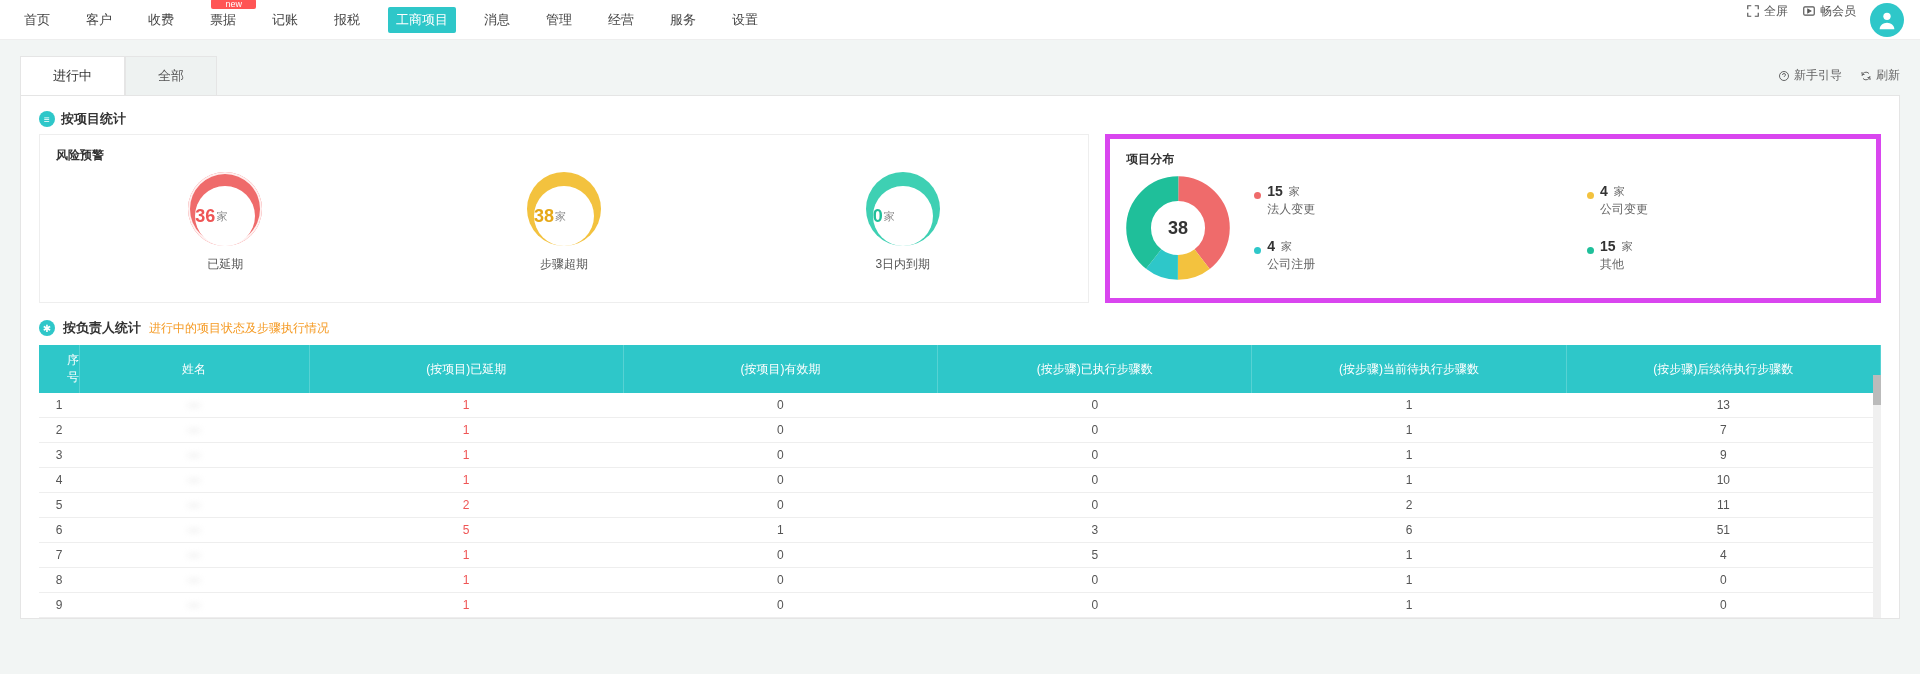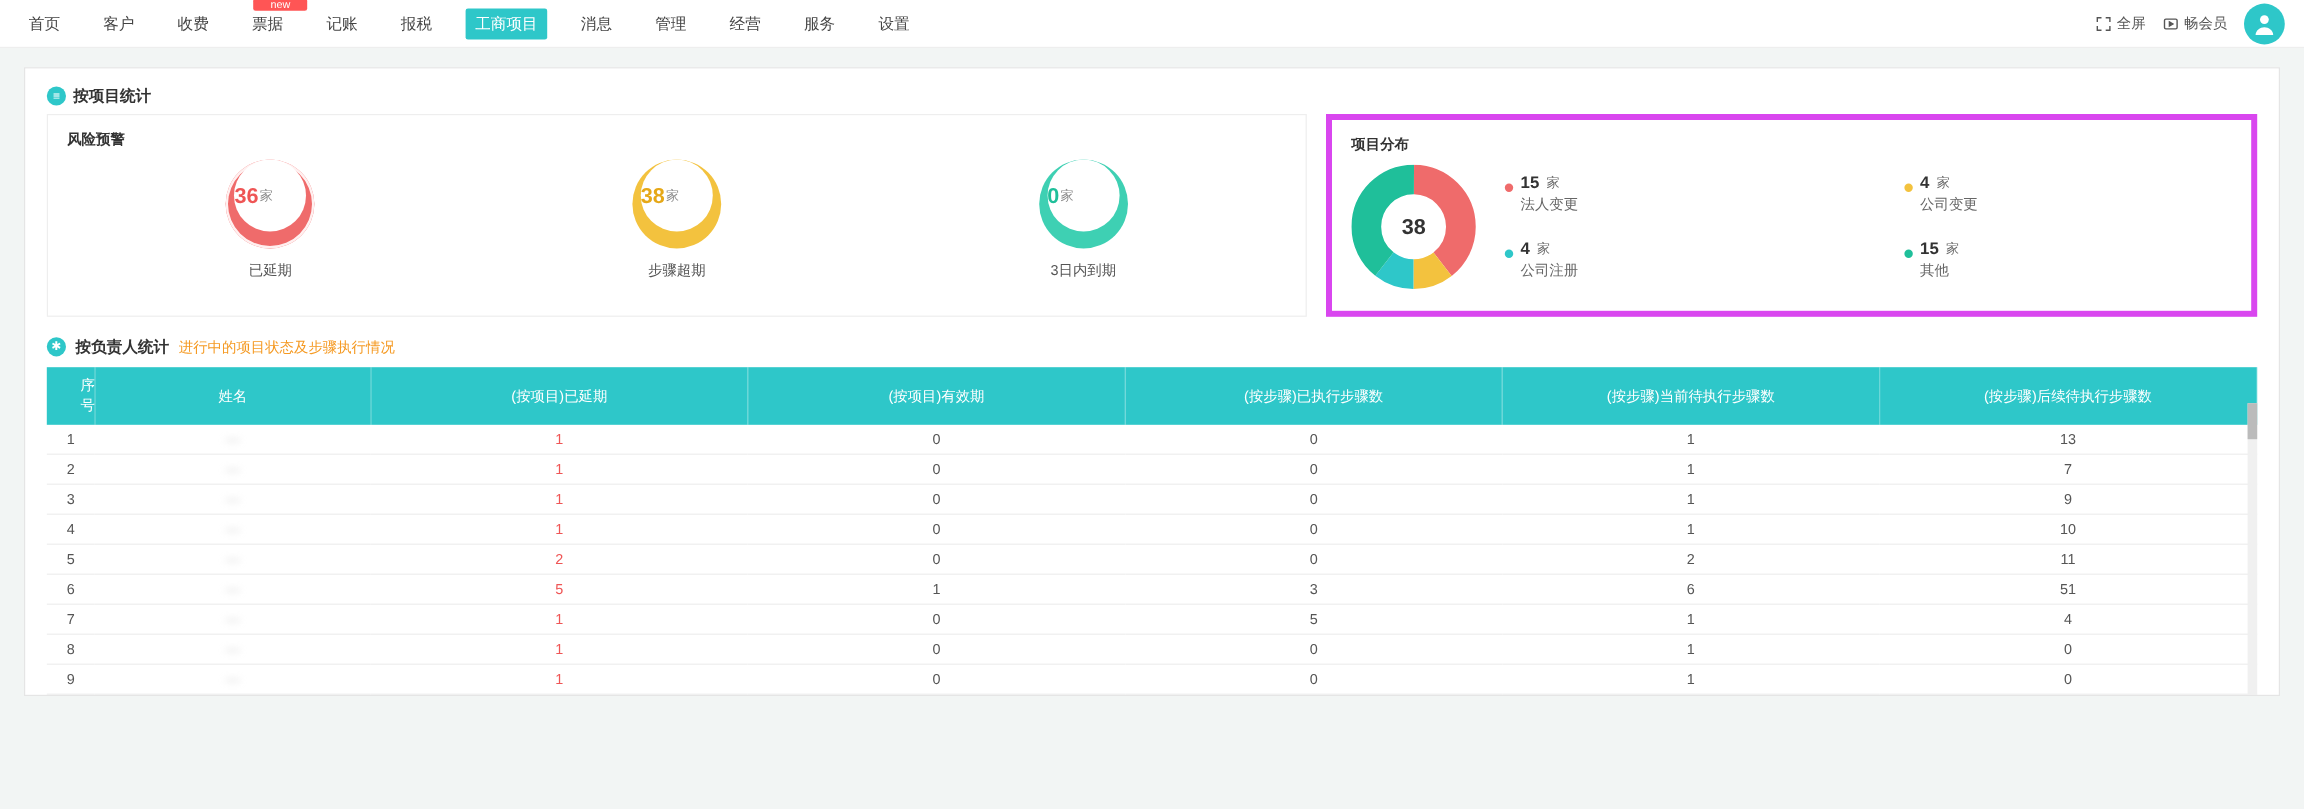--- a/index.html
+++ b/index.html
@@ -14,21 +14,21 @@
 .side-item.active { background: #2d3842; }
 .side-ico { width: 18px; height: 18px; }
 
 .main { flex: 1; display: flex; flex-direction: column; }
 
 .topnav { height: 40px; background: #fff; display: flex; align-items: center; padding: 0 16px; border-bottom: 1px solid #eee; }
 .topnav-items { display: flex; gap: 20px; align-items: center; }
 .topnav-item { position: relative; padding: 4px 8px; cursor: pointer; color: #444; font-size: 13px; }
 .topnav-item.active { background: #2ec7c9; color: #fff; border-radius: 2px; }
 .new-badge { position: absolute; top: -8px; right: -12px; background: #ff5555; color: #fff; font-size: 9px; padding: 0 14px; border-radius: 2px; }
-.topnav-right { margin-left: auto; display: flex; align-items: center; gap: 14px; color: #555; }
+.topnav-right { margin-left: auto; display: flex; align-items: flex-start; gap: 14px; color: #555; }
 .top-right-item { display: flex; align-items: center; gap: 4px; cursor: pointer; font-size: 12px; }
 .avatar { width: 34px; height: 34px; border-radius: 50%; background: #2ec7c9; display: flex; align-items: center; justify-content: center; }
 .avatar svg { width: 22px; height: 22px; fill: #fff; }
 
 .content { flex: 1; padding: 16px 20px 0 20px; overflow: hidden; background: #f2f5f4; position: relative; }
 
 .tabs-row { display: flex; align-items: center; }
 .page-tabs { display: flex; gap: 0; }
 .page-tab { padding: 10px 32px; background: #eef2f1; cursor: pointer; font-size: 13px; color: #555; border: 1px solid #e5e5e5; border-bottom: none; }
 .page-tab.active { background: #fff; color: #333; font-weight: 500; border-color: #e5e5e5; }
@@ -38,21 +38,21 @@
 .panel { background: #fff; padding: 14px 18px 0 18px; border: 1px solid #e5e5e5; }
 
 .section-title { display: flex; align-items: center; gap: 6px; margin-bottom: 4px; font-size: 13px; font-weight: bold; }
 .title-icon { width: 16px; height: 16px; border-radius: 50%; background: #2ec7c9; display: flex; align-items: center; justify-content: center; color: #fff; font-size: 10px; }
 
 .stats-row { display: flex; gap: 16px; margin-top: 6px; }
 .risk-card { flex: 1.8; border: 1px solid #eee; padding: 12px 16px 18px; }
 .card-title { font-size: 12px; font-weight: bold; margin-bottom: 8px; }
 .circles-row { display: flex; justify-content: space-around; align-items: center; }
 .circle-item { display: flex; flex-direction: column; align-items: center; gap: 10px; }
-.ring { width: 74px; height: 74px; border-radius: 50%; display: flex; align-items: flex-start; justify-content: center; position: relative; }
+.ring { width: 74px; height: 74px; border-radius: 50%; display: flex; align-items: flex-end; justify-content: center; position: relative; }
 .ring-inner { width: 60px; height: 60px; border-radius: 50%; background: #fff; display: flex; align-items: center; justify-content: baseline; }
 .ring-red { background: #ef6b6b; box-shadow: inset 0 0 0 2px #fff0f0; }
 .ring-yellow { background: #f3c23e; }
 .ring-green { background: #3ed0b3; }
 .ring-num { font-size: 18px; font-weight: bold; }
 .ring-num.red { color: #ef5555; }
 .ring-num.yellow { color: #e6a817; }
 .ring-num.green { color: #1fbf9a; }
 .ring-unit { font-size: 11px; color: #888; margin-left: 1px; }
 .circle-label { font-size: 12px; color: #555; }
@@ -125,20 +125,41 @@
         <div class="avatar">
           <svg viewBox="0 0 24 24">
               <circle cx="12" cy="8" r="4"></circle>
               <path d="M4 22c0-4 4-7 8-7s8 3 8 7z"></path>
             </svg>
         </div>
       </div>
     </div>
 
     <div class="content">
+      <div class="tabs-row">
+        <div class="page-tabs">
+          <div class="page-tab active">进行中</div>
+          <div class="page-tab">全部</div>
+        </div>
+        <div class="page-actions">
+          <div class="page-action">
+            <svg width="12" height="12" viewBox="0 0 24 24" fill="none" stroke="#666" stroke-width="2">
+                <circle cx="12" cy="12" r="9"></circle>
+                <path d="M9 10a3 3 0 116 0c0 2-3 2-3 4M12 18h.01"></path>
+              </svg>
+            <span>新手引导</span>
+          </div>
+          <div class="page-action">
+            <svg width="12" height="12" viewBox="0 0 24 24" fill="none" stroke="#666" stroke-width="2">
+                <path d="M4 12a8 8 0 0114-5M20 12a8 8 0 01-14 5M4 4v5h5M20 20v-5h-5"></path>
+              </svg>
+            <span>刷新</span>
+          </div>
+        </div>
+      </div>
 
       <div class="panel">
         <div class="section-title">
           <span class="title-icon">≡</span>
           <span>按项目统计</span>
         </div>
 
         <div class="stats-row">
           <div class="risk-card">
             <div class="card-title">风险预警</div>

